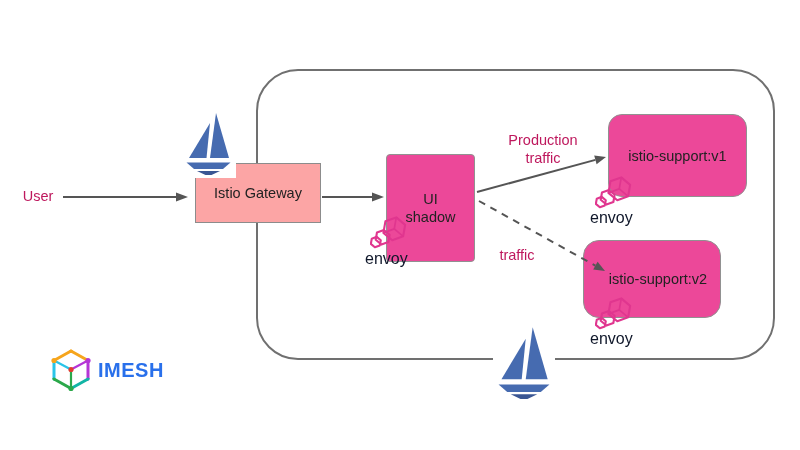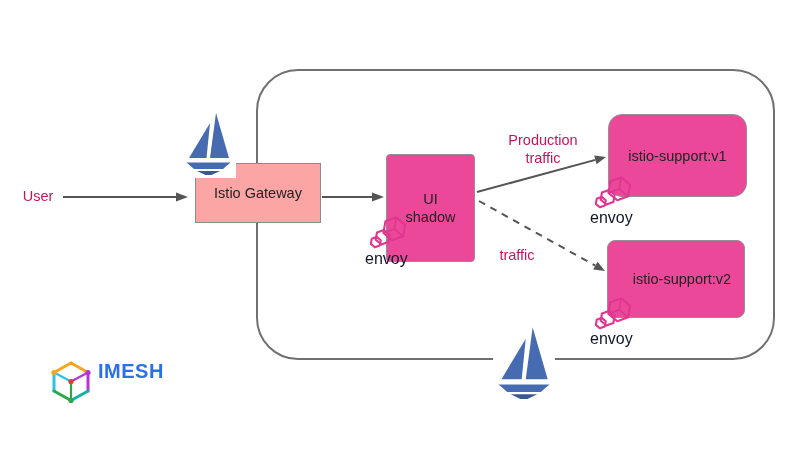--- a/index.html
+++ b/index.html
@@ -15,34 +15,34 @@
   }
   
   .node{
     box-sizing:border-box;display:flex;align-items:center;justify-content:center;
     text-align:center;font-size:14.5px;color:#222;background:#ec4899;
     border:1.5px solid #919191;line-height:18px;
   }
   .gateway{left:195px;top:163px;width:126px;height:60px;background:#fca5a5;border-color:#8c8c8c;}
   .ui-service{left:386px;top:154px;width:89px;height:108px;border-radius:4px;}
   .svc-v1{left:608px;top:114px;width:139px;height:83px;border-radius:14px;}
-  .svc-v2{left:607px;top:240px;width:138px;height:78px;border-radius:8px;padding-left:12px;}
+  .svc-v2{left:583px;top:240px;width:138px;height:78px;border-radius:16px;padding-left:12px;}
   
   .txt{font-size:14.5px;line-height:17.5px;color:#be185d;text-align:center;}
   .user-label{left:14px;top:188px;width:48px;}
   .prod-label{left:483px;top:132px;width:120px;}
   .mirror-label{left:456px;top:247px;width:122px;}
   
   .envoy-word{font-size:16px;color:#0f172a;text-align:left;width:48px;}
   
   .patch{background:#fff;}
   .patch-top{left:182px;top:108px;width:54px;height:70px;}
   .patch-bottom{left:493px;top:322px;width:62px;height:80px;}
   
-  .imesh{left:50px;top:360px;display:flex;align-items:flex-start;gap:6px;}
+  .imesh{left:50px;top:348px;display:flex;align-items:center;gap:6px;}
   .imesh-text{font-size:20px;font-weight:bold;color:#2970eb;letter-spacing:.5px;}
   svg{display:block;}
   .overlay{left:0;top:0;pointer-events:none;}
 </style>
 </head>
 <body>
 
 <div class="canvas">
 
   <div class="abs mesh-boundary"></div>

